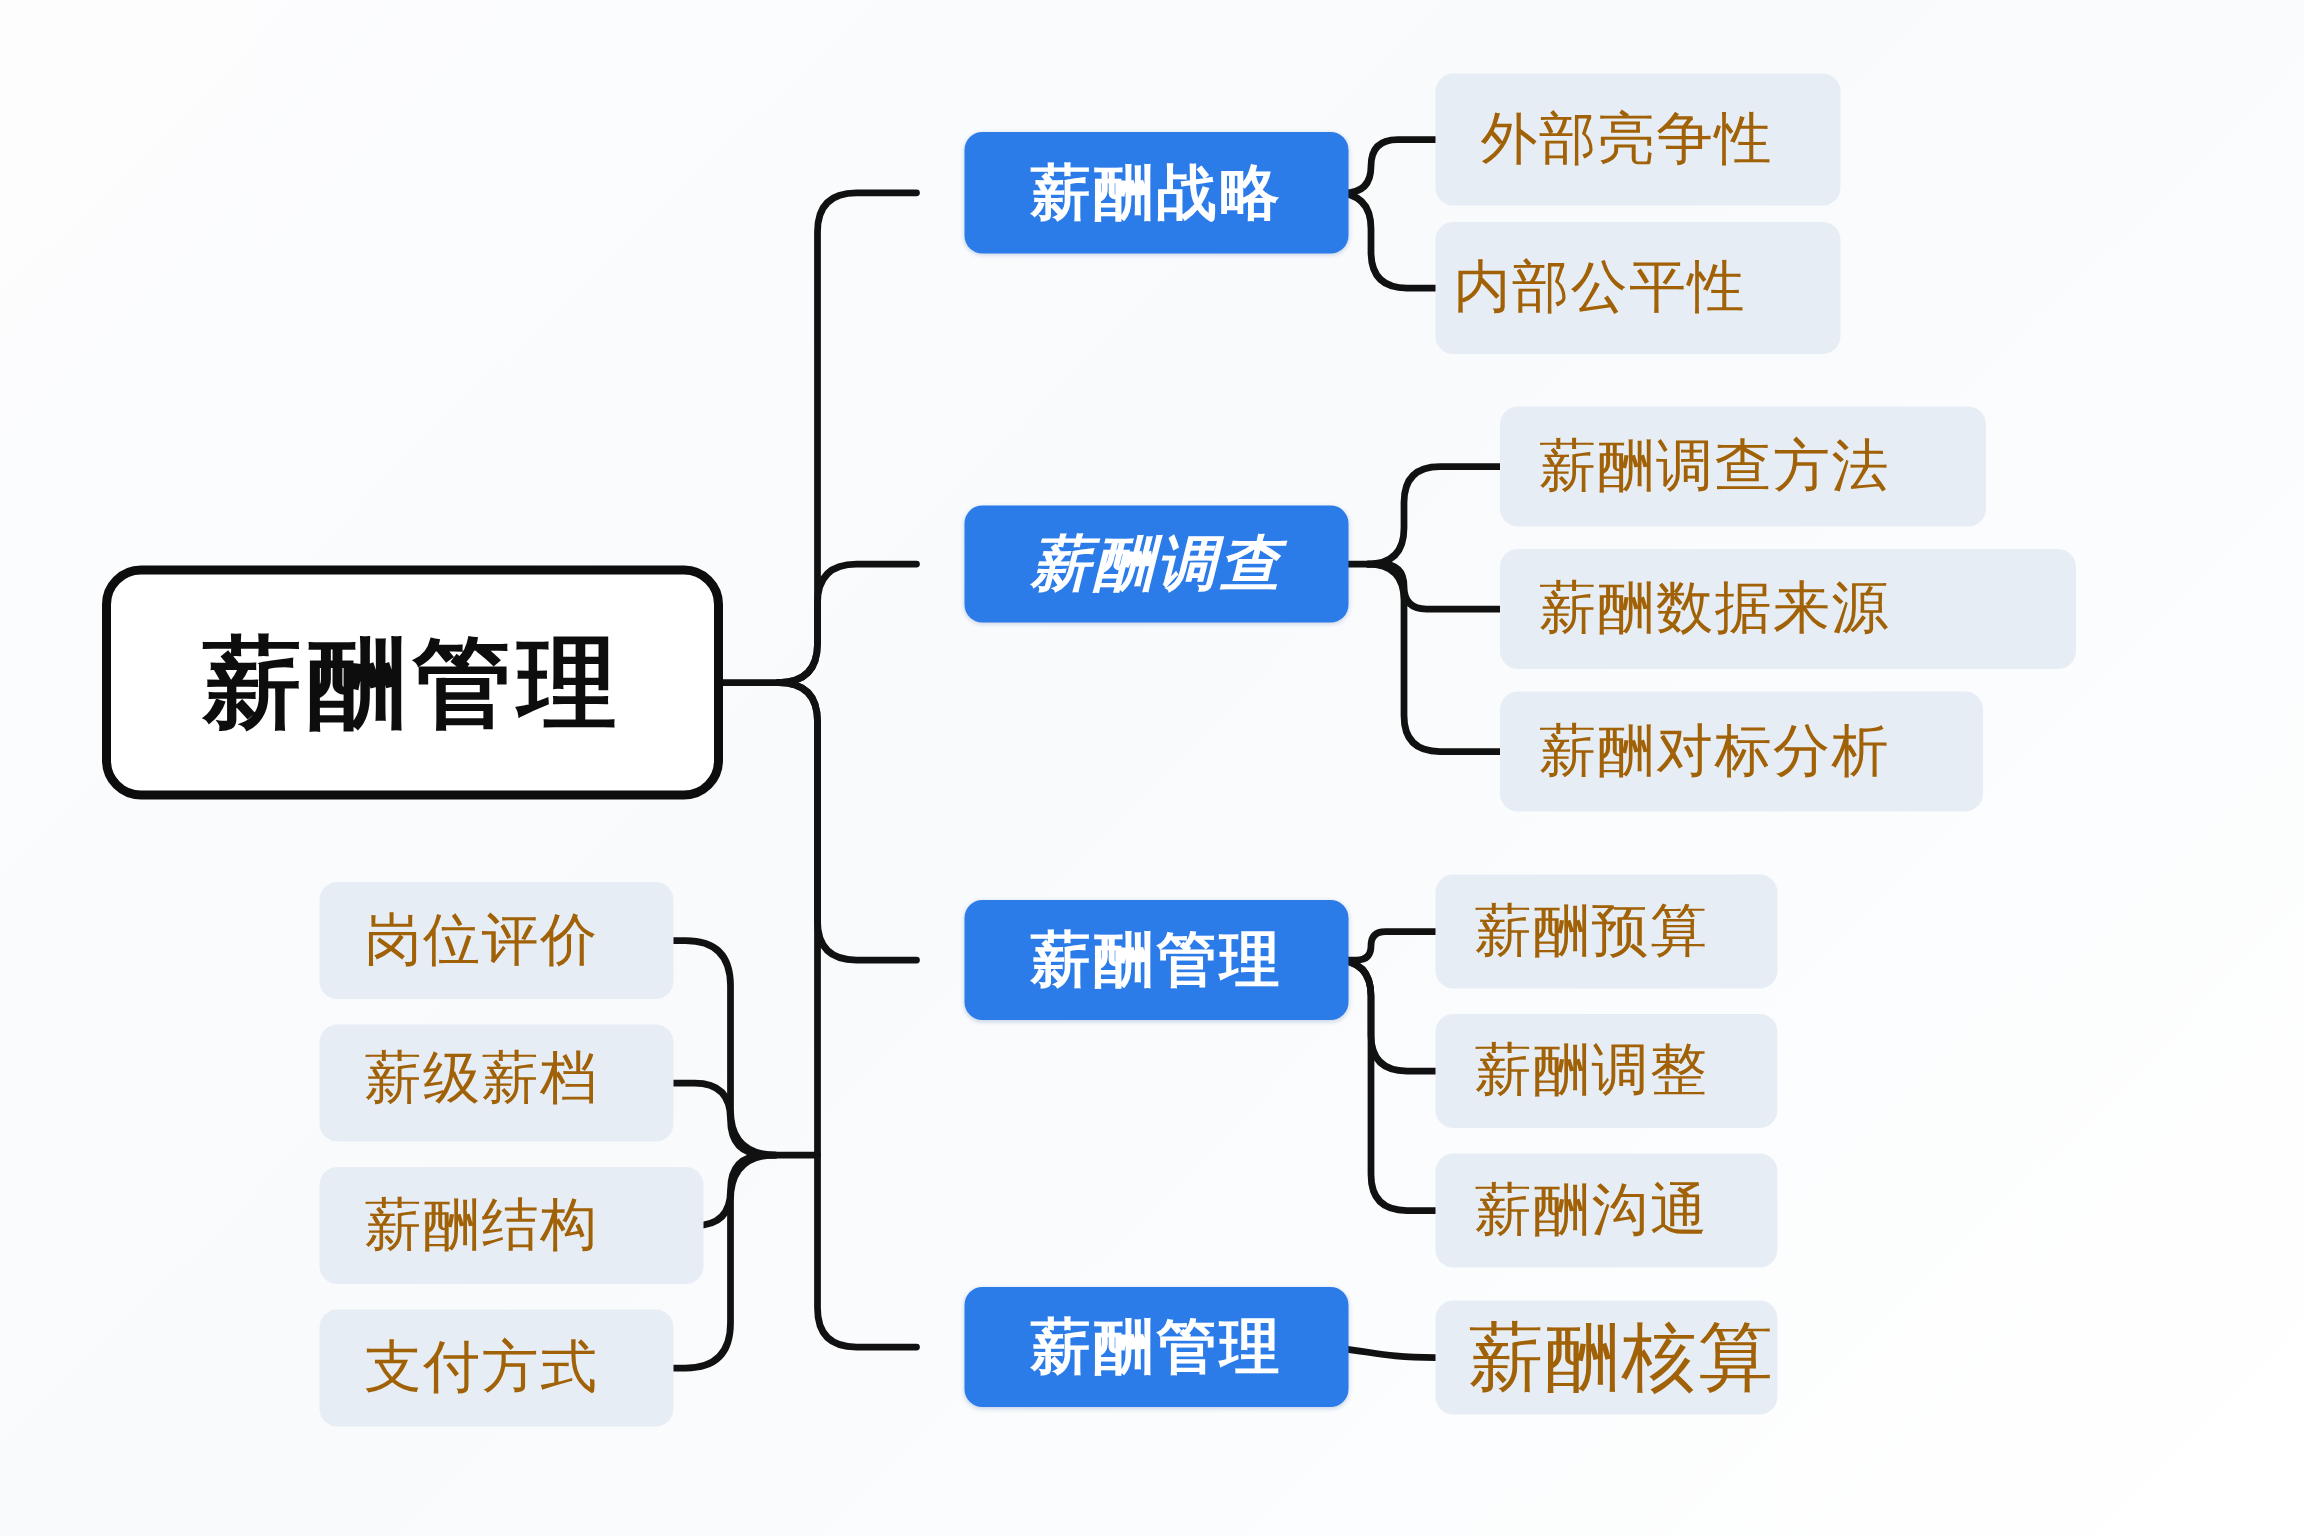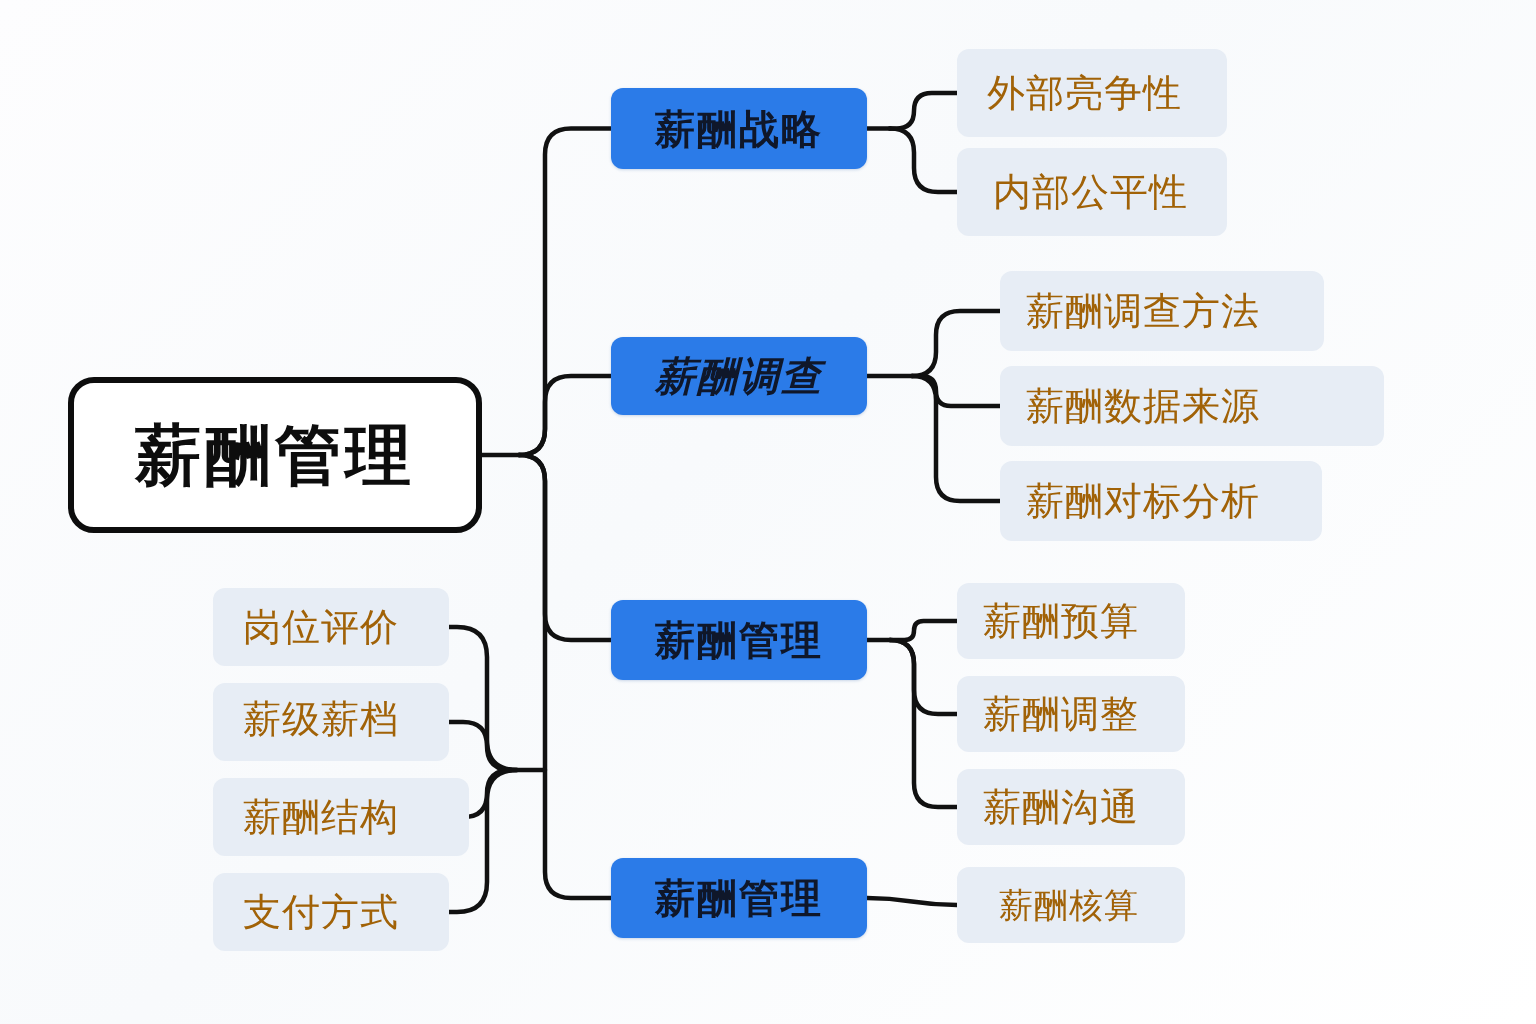--- a/index.html
+++ b/index.html
@@ -40,24 +40,25 @@
     color: #0d0d0d;
     font-weight: 700;
     letter-spacing: 4px;
   }
 
   
   .branch {
     justify-content: center;
     background: #2b7be8;
     border-radius: 12px;
-    color: #0f172a;
+    color: #ffffff;
     font-weight: 700;
     letter-spacing: 2px;
     box-shadow: 0 1px 3px rgba(30, 80, 160, 0.22);
+    margin-left: 32px;
   }
 
   
   .leaf {
     justify-content: flex-start;
     background: #e7edf5;
     border-radius: 12px;
     color: #a16207;
     font-weight: 500;
     letter-spacing: 1px;
@@ -102,21 +103,21 @@
     <span class="node-label">薪酬管理</span>
   </div>
 
   <div id="node-layer">
       <div class="node branch align-center" style="left: 611px; top: 88px; width: 256px; height: 81px; font-size: 40px;">
         <span class="node-label">薪酬战略</span>
       </div>
       <div class="node leaf" style="left: 957px; top: 49px; width: 270px; height: 88px; font-size: 38px; padding-left: 30px;">
         <span class="node-label">外部亮争性</span>
       </div>
-      <div class="node leaf" style="left: 957px; top: 148px; width: 270px; height: 88px; font-size: 38px; padding-left: 36px;">
+      <div class="node leaf" style="left: 957px; top: 148px; width: 270px; height: 88px; font-size: 38px; padding-left: 12px;">
         <span class="node-label">内部公平性</span>
       </div>
       <div class="node branch align-center" style="left: 611px; top: 337px; width: 256px; height: 78px; font-size: 40px; font-style: italic;">
         <span class="node-label">薪酬调查</span>
       </div>
       <div class="node leaf" style="left: 1000px; top: 271px; width: 324px; height: 80px; font-size: 38px; padding-left: 26px;">
         <span class="node-label">薪酬调查方法</span>
       </div>
       <div class="node leaf" style="left: 1000px; top: 366px; width: 384px; height: 80px; font-size: 38px; padding-left: 26px;">
         <span class="node-label">薪酬数据来源</span>
@@ -132,21 +133,21 @@
       </div>
       <div class="node leaf" style="left: 957px; top: 676px; width: 228px; height: 76px; font-size: 38px; padding-left: 26px;">
         <span class="node-label">薪酬调整</span>
       </div>
       <div class="node leaf" style="left: 957px; top: 769px; width: 228px; height: 76px; font-size: 38px; padding-left: 26px;">
         <span class="node-label">薪酬沟通</span>
       </div>
       <div class="node branch align-center" style="left: 611px; top: 858px; width: 256px; height: 80px; font-size: 40px;">
         <span class="node-label">薪酬管理</span>
       </div>
-      <div class="node leaf" style="left: 957px; top: 867px; width: 228px; height: 76px; font-size: 34px; padding-left: 42px;">
+      <div class="node leaf" style="left: 957px; top: 867px; width: 228px; height: 76px; font-size: 50px; padding-left: 22px;">
         <span class="node-label">薪酬核算</span>
       </div>
       <div class="node leaf" style="left: 213px; top: 588px; width: 236px; height: 78px; font-size: 38px; padding-left: 30px;">
         <span class="node-label">岗位评价</span>
       </div>
       <div class="node leaf" style="left: 213px; top: 683px; width: 236px; height: 78px; font-size: 38px; padding-left: 30px; font-family: Liberation Mono, monospace;">
         <span class="node-label">薪级薪档</span>
       </div>
       <div class="node leaf" style="left: 213px; top: 778px; width: 256px; height: 78px; font-size: 38px; padding-left: 30px;">
         <span class="node-label">薪酬结构</span>

